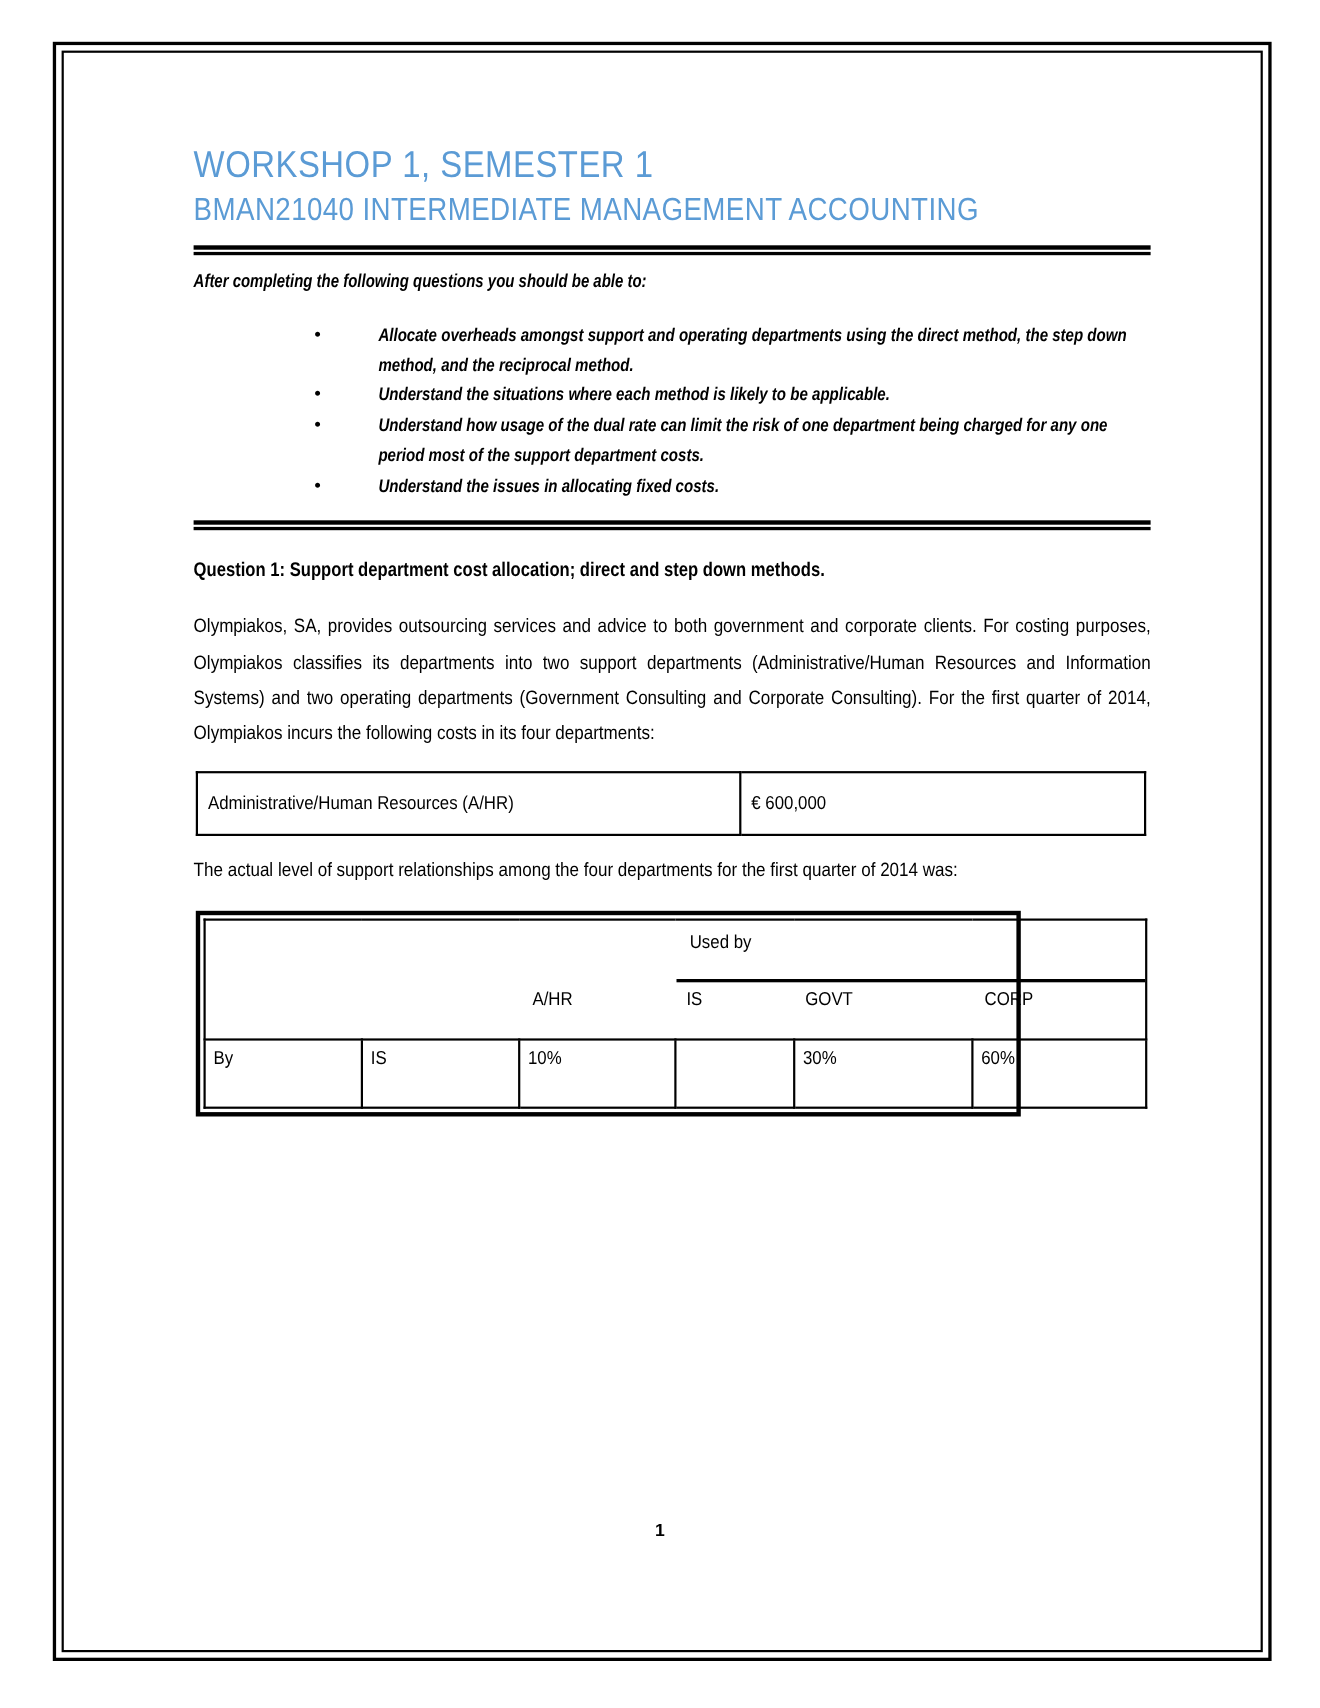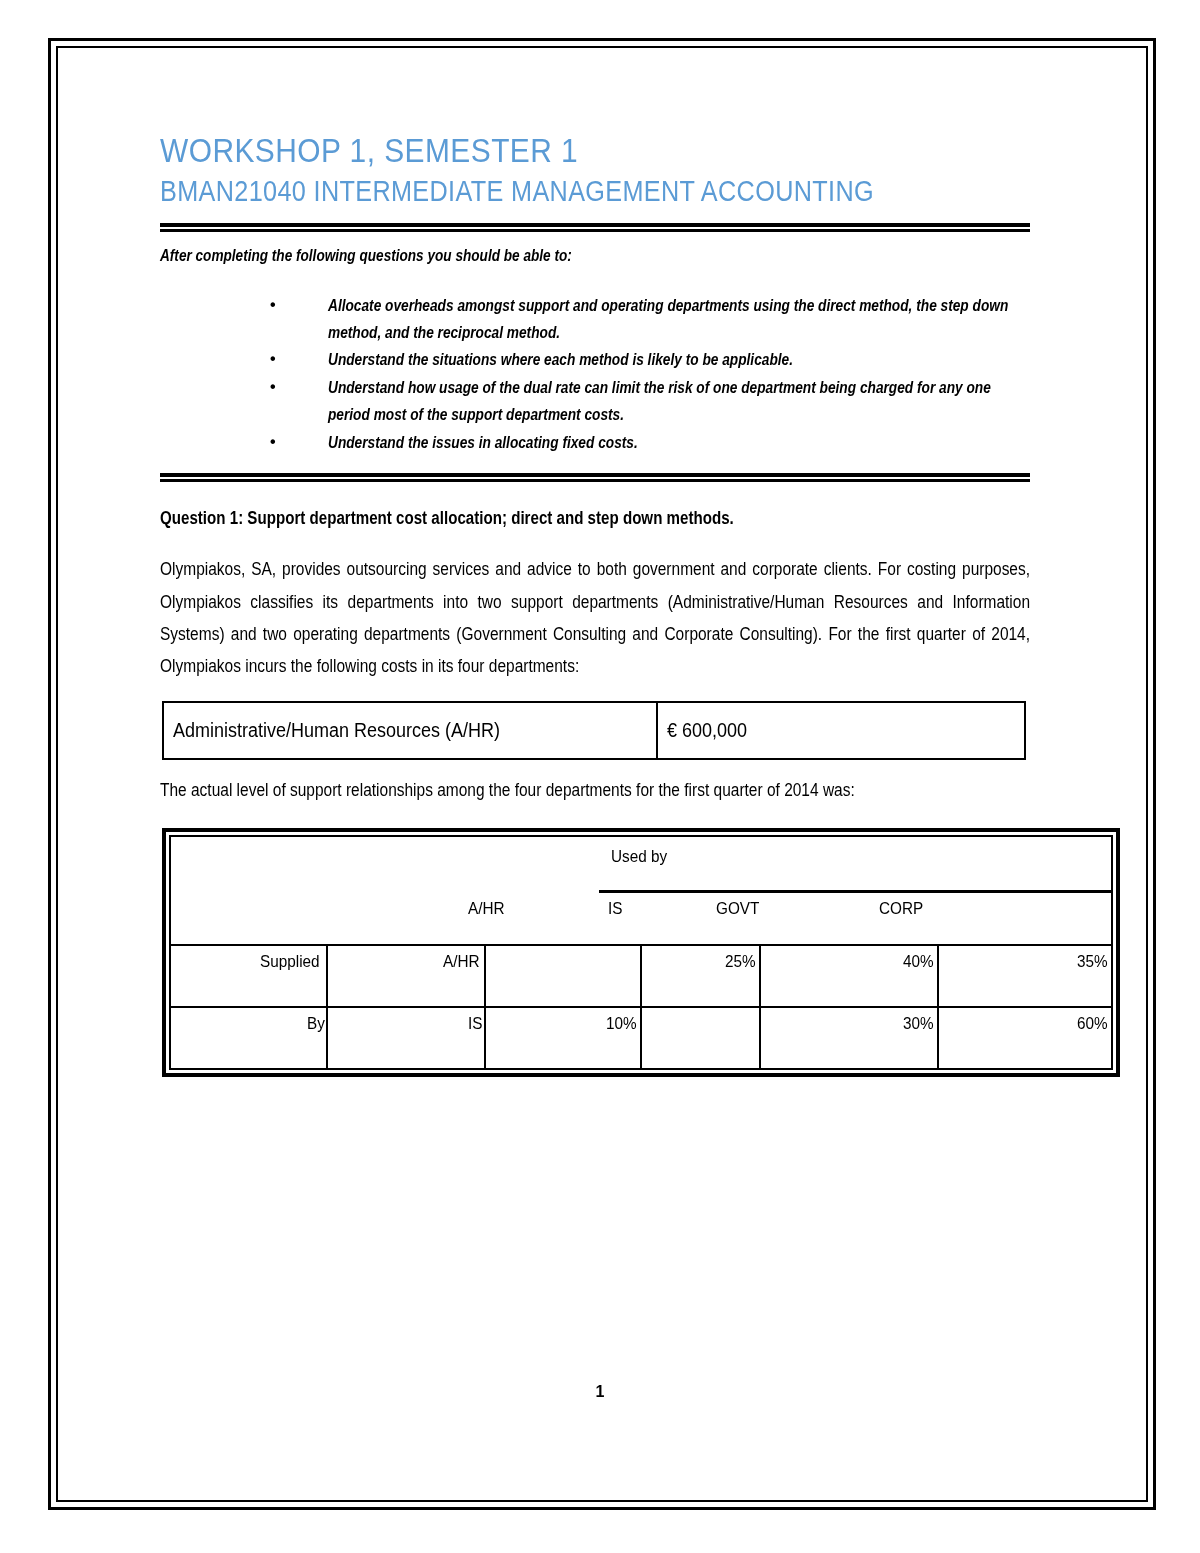--- a/index.html
+++ b/index.html
@@ -31,21 +31,21 @@
     left: 5px;
     top: 5px;
     right: 5px;
     bottom: 5px;
     border: 2px solid #000;
     box-sizing: border-box;
   }
 
   .content {
     position: absolute;
-    left: 160px;
+    left: 176px;
     top: 130px;
     width: 870px;
   }
 
   
   .doc-title {
     font-family: "Liberation Sans", sans-serif;
     font-size: 34px;
     font-weight: 400;
     letter-spacing: 0.5px;
@@ -151,41 +151,40 @@
     border-collapse: collapse;
     width: 862px;
     margin: 8px 0 14px 2px;
     table-layout: fixed;
   }
   table.costs-table td {
     border: 2px solid #000;
     height: 55px;
     padding: 0 0 0 9px;
     vertical-align: middle;
-    font-size: 20px;
+    font-size: 17px;
     font-family: "Liberation Sans", sans-serif;
   }
   table.costs-table td .cell-shrink {
     display: inline-block;
     transform: scaleX(0.9);
     transform-origin: left center;
     white-space: nowrap;
   }
   table.costs-table col.c-name { width: 494px; }
   table.costs-table col.c-val  { width: 368px; }
 
   
   .rel-table-wrap {
-    width: 958px;
+    width: 750px;
     margin: 22px 0 0 2px;
     border: 4px solid #000;
     box-sizing: border-box;
     padding: 3px;
     background: #fff;
-    text-align: right;
   }
   table.rel-table {
     border-collapse: collapse;
     width: 100%;
     table-layout: fixed;
     border: 2px solid #000;
   }
   table.rel-table td {
     border: 2px solid #000;
     font-size: 17px;
@@ -353,28 +352,20 @@
           <td class="header-cell" colspan="6">
             <span class="usedby-label">Used by</span>
             <span class="usedby-underline"></span>
             <span class="hdr-ahr">A/HR</span>
             <span class="hdr-is">IS</span>
             <span class="hdr-govt">GOVT</span>
             <span class="hdr-corp">CORP</span>
           </td>
         </tr>
         <tr class="data-row">
-          <td><span class="cell-shrink">Supplied</span></td>
-          <td><span class="cell-shrink">A/HR</span></td>
-          <td><span class="cell-shrink"></span></td>
-          <td><span class="cell-shrink">25%</span></td>
-          <td><span class="cell-shrink">40%</span></td>
-          <td><span class="cell-shrink">35%</span></td>
-        </tr>
-        <tr class="data-row">
           <td><span class="cell-shrink">By</span></td>
           <td><span class="cell-shrink">IS</span></td>
           <td><span class="cell-shrink">10%</span></td>
           <td><span class="cell-shrink"></span></td>
           <td><span class="cell-shrink">30%</span></td>
           <td><span class="cell-shrink">60%</span></td>
         </tr>
       </tbody>
     </table>
   </div>

